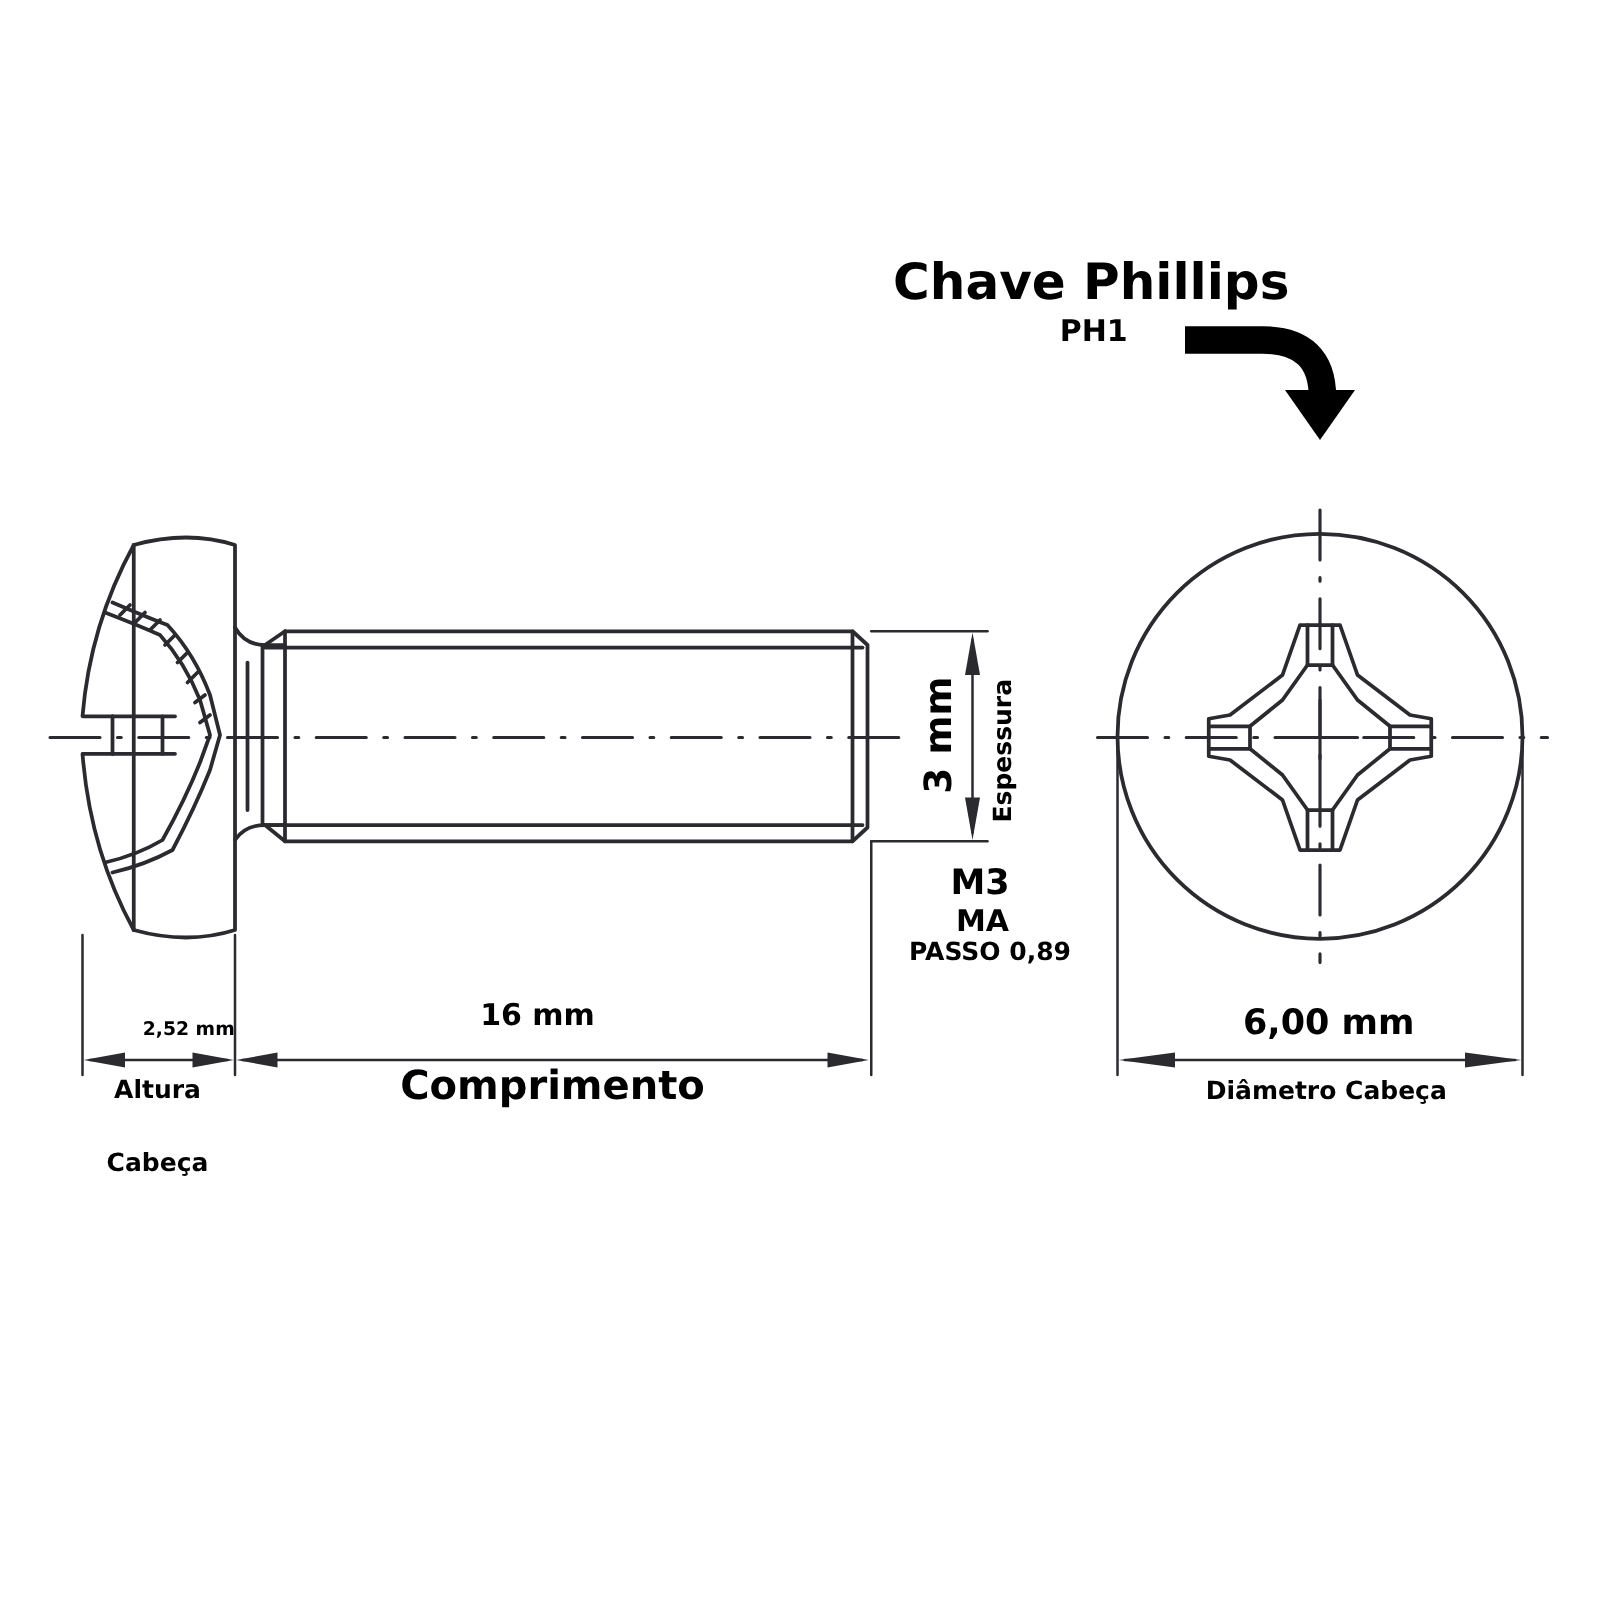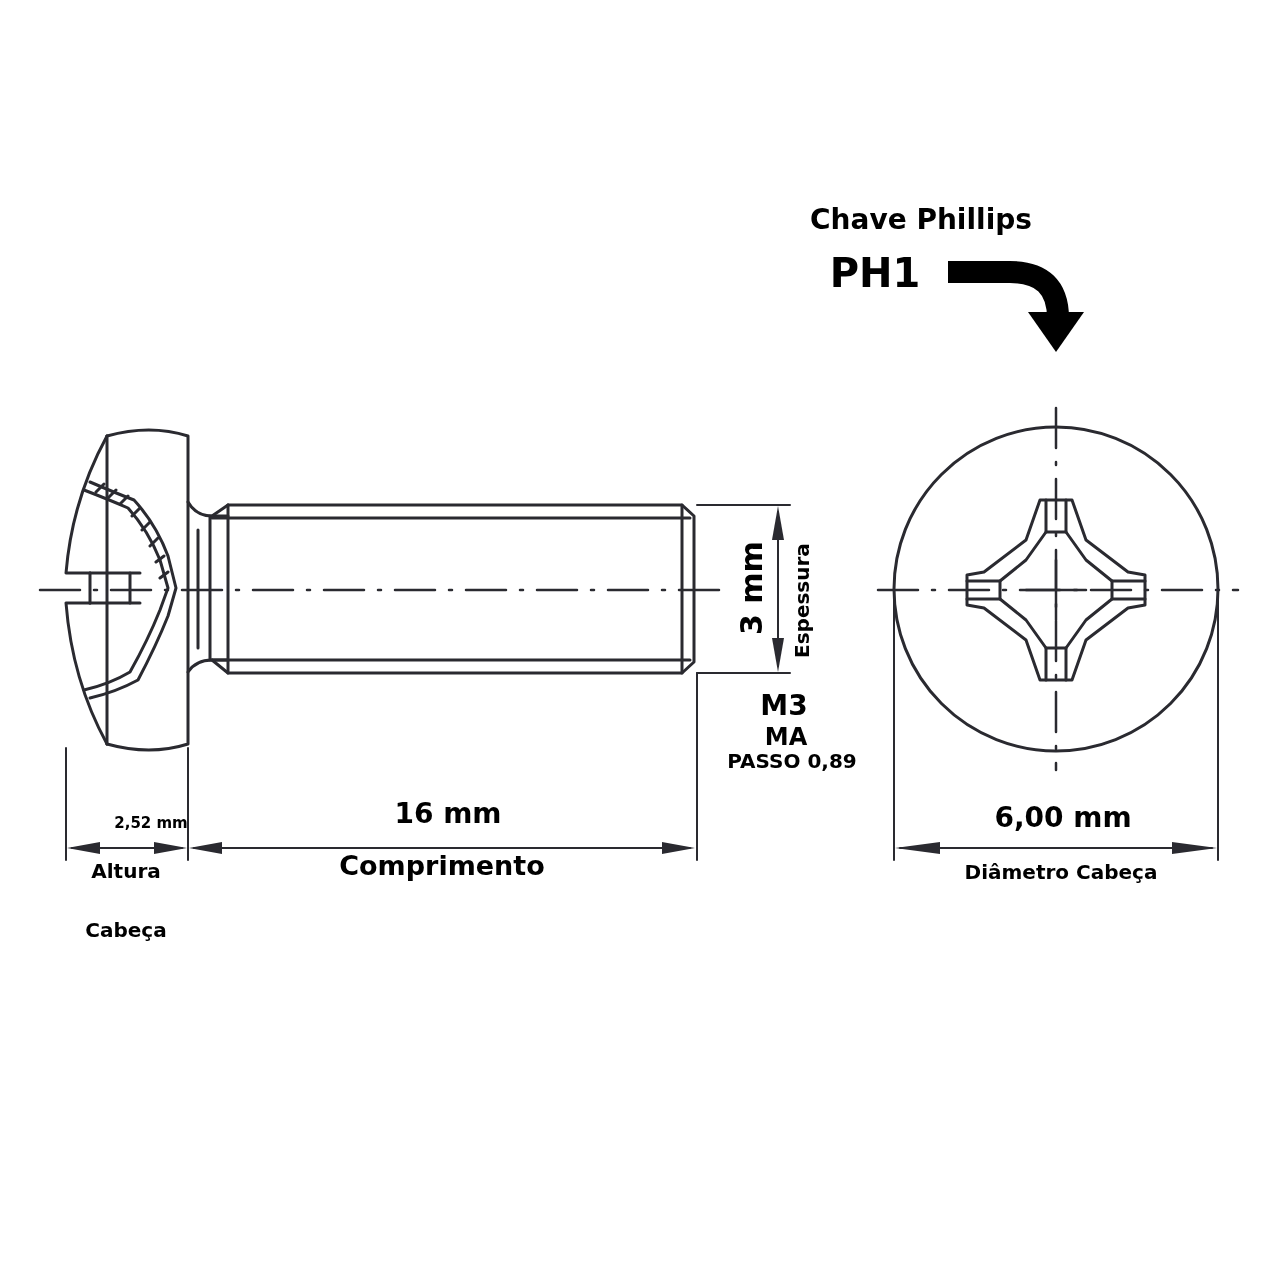--- a/index.html
+++ b/index.html
@@ -90,31 +90,31 @@
     <polygon points="895,848 940,842 940,854"></polygon>
     <polygon points="1217,848 1172,842 1172,854"></polygon>
   </g>
 
   <g>
     <path d="M948,272 L1010,272 Q1058,272 1058,318" fill="none" stroke="#000" stroke-width="22"></path>
     <polygon points="1028,312 1084,312 1056,352" fill="#000"></polygon>
   </g>
 </svg>
 
-<div class="lbl c" style="left:921px; top:206px; font-size:28px;">Chave Phillips</div>
-<div class="lbl c" style="left:875px; top:253px; font-size:40px;">PH1</div>
+<div class="lbl c" style="left:873px; top:206px; font-size:40px;">Chave Phillips</div>
+<div class="lbl c" style="left:875px; top:253px; font-size:24px;">PH1</div>
 
 <div class="lbl" style="left:737px; top:635px; font-size:30px; transform: rotate(-90deg); transform-origin: left top;">3 mm</div>
 <div class="lbl" style="left:792px; top:658px; font-size:20px; transform: rotate(-90deg); transform-origin: left top;">Espessura</div>
 
 <div class="lbl c" style="left:784px; top:692px; font-size:28px;text-align:right;">M3</div>
 <div class="lbl c" style="left:786px; top:725px; font-size:24px;">MA</div>
 <div class="lbl c" style="left:792px; top:751px; font-size:20px;">PASSO 0,89</div>
 
 <div class="lbl c" style="left:127px; top:816px; font-size:15px;margin-left:24px;">2,52 mm</div>
 <div class="lbl c" style="left:126px; top:861px; font-size:20px;">Altura</div>
 <div class="lbl c" style="left:126px; top:920px; font-size:20px;">Cabeça</div>
 
-<div class="lbl c" style="left:448px; top:800px; font-size:28px;">16 mm</div>
-<div class="lbl c" style="left:442px; top:852px; font-size:27px;">Comprimento</div>
+<div class="lbl c" style="left:430px; top:800px; font-size:24px;">16 mm</div>
+<div class="lbl c" style="left:442px; top:852px; font-size:32px;">Comprimento</div>
 
 <div class="lbl c" style="left:1063px; top:804px; font-size:28px;">6,00 mm</div>
 <div class="lbl c" style="left:1061px; top:862px; font-size:20px;text-align:right;">Diâmetro Cabeça</div>
 
 </body></html>

